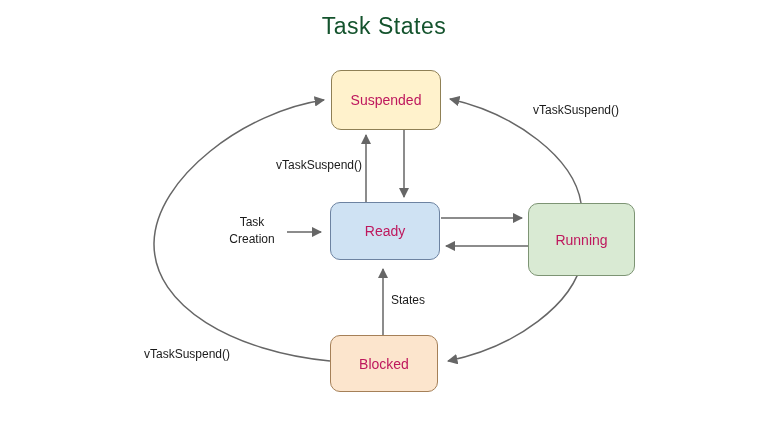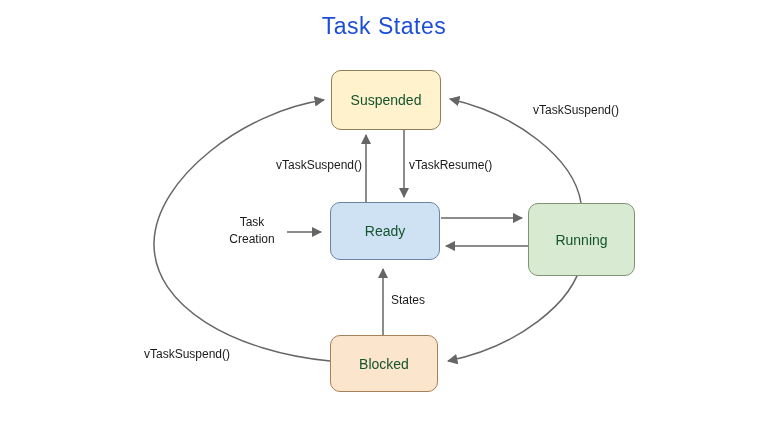--- a/index.html
+++ b/index.html
@@ -5,30 +5,30 @@
   html,body{margin:0;padding:0;background:#ffffff;}
   #canvas{
     position:relative;
     width:768px;height:432px;
     background:#ffffff;
     font-family:"Liberation Sans", sans-serif;
     overflow:hidden;
   }
   #title{
     position:absolute;left:0;top:13px;width:768px;
-    text-align:center;font-size:23px;color:#1d4ed8;
+    text-align:center;font-size:23px;color:#14532d;
     letter-spacing:0.5px;
   }
   #wires{position:absolute;left:0;top:0;}
   .state-box{
     position:absolute;
     border-radius:10px;
     border:1.6px solid #777;
     display:flex;align-items:center;justify-content:center;
-    font-size:14px;color:#14532d;
+    font-size:14px;color:#be185d;
     box-sizing:border-box;
   }
   #box-suspended{left:331px;top:70px;width:110px;height:60px;background:#FFF2CC;border-color:#8F8055;}
   #box-ready{left:330px;top:202px;width:110px;height:58px;background:#CFE2F3;border-color:#6D83A1;}
   #box-running{left:528px;top:203px;width:107px;height:73px;background:#D9EAD3;border-color:#7D9474;}
   #box-blocked{left:330px;top:335px;width:108px;height:57px;background:#FCE5CD;border-color:#A58058;text-align:center;}
   .wire-label{
     position:absolute;
     font-size:12px;color:#1a1a1a;
     white-space:nowrap;
@@ -86,21 +86,20 @@
   </div>
   <div class="state-box" id="box-running">
     <span>Running</span>
   </div>
   <div class="state-box" id="box-blocked">
     <span>Blocked</span>
   </div>
 
   <div class="wire-label" id="lbl-ready-to-suspended">vTaskSuspend()</div>
 
-  <div class="wire-label" id="lbl-suspended-to-ready">vTaskResume()</div>
 
   <div class="wire-label wrap" id="lbl-task-creation">Task Creation</div>
 
   <div class="wire-label" id="lbl-blocked-to-ready">States</div>
 
   <div class="wire-label" id="lbl-running-to-suspended">vTaskSuspend()</div>
 
 
   <div class="wire-label" id="lbl-blocked-to-suspended">vTaskSuspend()</div>
 

